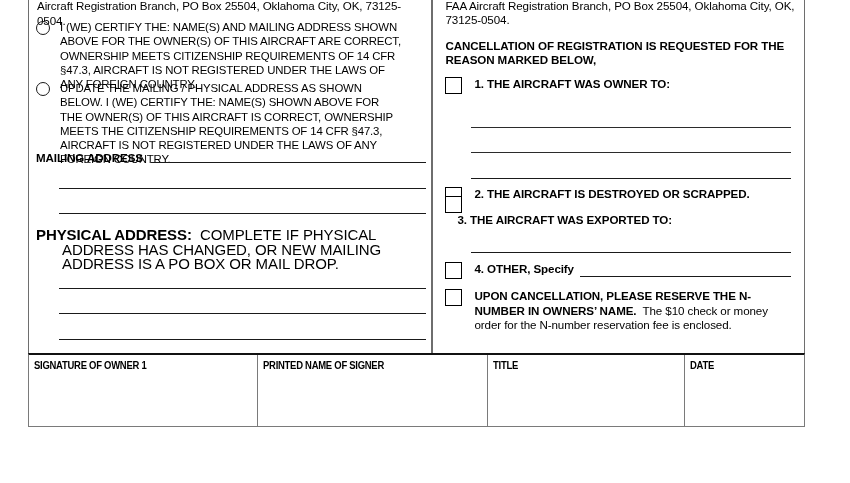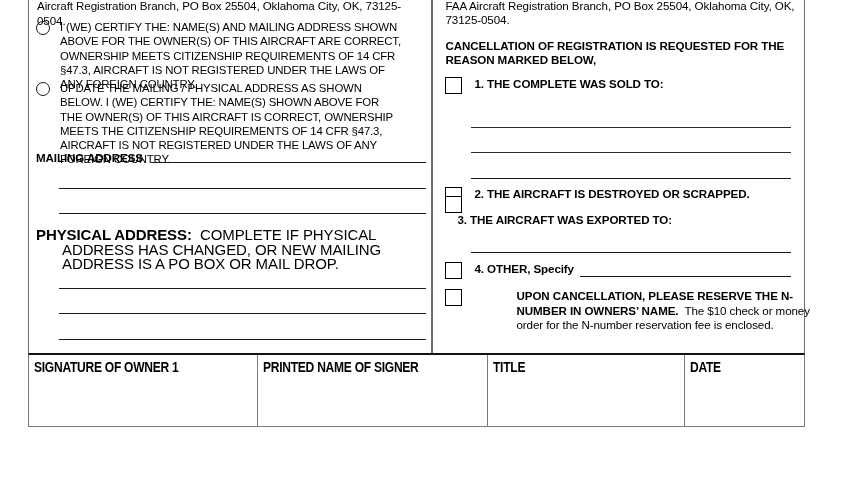--- a/index.html
+++ b/index.html
@@ -152,21 +152,21 @@
     height: 100%;
     border-collapse: collapse;
     table-layout: fixed;
   }
   #sig-table td {
     border-right: 1.2px solid #7a7a7a;
     border-bottom: 1.2px solid #7a7a7a;
     vertical-align: top;
     padding: 4px 0 0 5px;
     font-family: "Liberation Sans Narrow", "Liberation Sans", sans-serif;
-    font-size: 14px;
+    font-size: 11px;
     font-weight: bold;
     letter-spacing: -0.3px;
     transform-origin: left top;
   }
   #sig-table tr:last-child td { border-bottom: none; }
   #sig-table td:last-child { border-right: none; }
   .cellwrap { display: inline-block; transform: scaleX(0.86); transform-origin: left center; }
 </style>
 </head>
 <body>
@@ -212,21 +212,21 @@
       <div class="lede" style="left:13px; top:1px; width:352px;">FAA Aircraft Registration Branch, PO Box 25504, Oklahoma City, OK,</div>
       <div class="lede" style="left:13px; top:15px; width:352px;">73125-0504.</div>
 
       <div class="lede b" style="left:13px; top:41px; width:360px;">CANCELLATION OF REGISTRATION IS REQUESTED FOR THE</div>
       <div class="lede b" style="left:13px; top:55px; width:360px;">REASON MARKED BELOW,</div>
 
       <div class="cbox-row" style="left:12px; top:79px;">
         <span class="cbox-mark"></span>
         <span class="cbox-text">
           <span class="b">1.</span>
-          <span class="b">THE COMPLETE WAS SOLD TO:</span><br>
+          <span class="b">THE AIRCRAFT WAS OWNER TO:</span><br>
         </span>
       </div>
       <div class="rule thin" style="left:38px; top:129px; width:320px;"></div>
       <div class="rule thin" style="left:38px; top:154px; width:320px;"></div>
       <div class="rule" style="left:38px; top:180px; width:320px;"></div>
 
       <div class="cbox-row" style="left:12px; top:189px;">
         <span class="cbox-mark"></span>
         <span class="cbox-text">
           <span class="b">2.</span>
@@ -245,21 +245,21 @@
 
       <div class="cbox-row" style="left:12px; top:264px;">
         <span class="cbox-mark"></span>
         <span class="cbox-text">
           <span class="b">4.</span>
           <span class="b">OTHER, Specify</span>
         </span>
       </div>
       <div class="rule" style="left:147px; top:278px; width:211px;"></div>
 
-      <div class="cbox-row" style="left:12px; top:291px;gap:42px;">
+      <div class="cbox-row" style="left:12px; top:291px;">
         <span class="cbox-mark"></span>
         <span class="cbox-text" style="width:322px;">
           <span class="b">UPON CANCELLATION, PLEASE RESERVE THE N-NUMBER IN OWNERS’ NAME.</span><span>&nbsp; </span><span>The $10 check or money order for the N-number reservation fee is enclosed.</span>
         </span>
       </div>
 
     </div>
   </div>
 
   <div id="sig-table">

